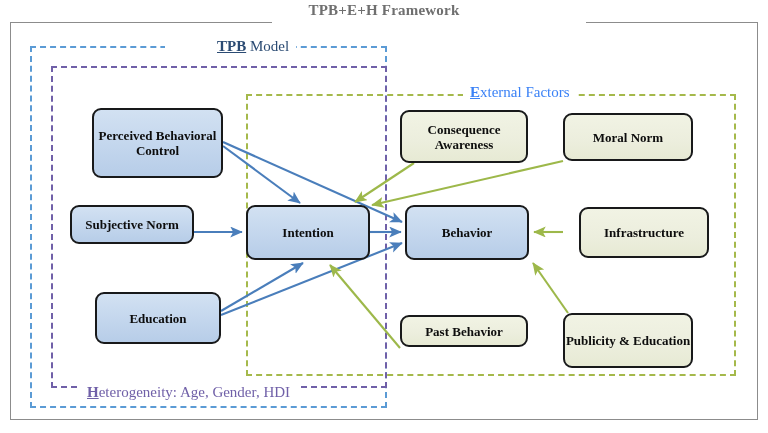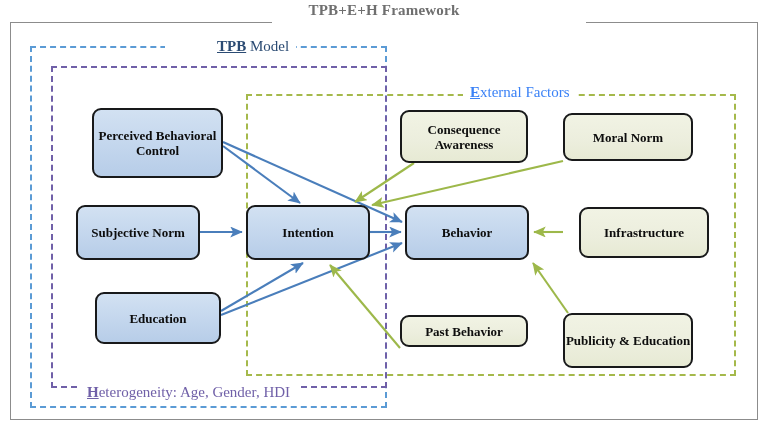--- a/index.html
+++ b/index.html
@@ -46,21 +46,21 @@
     font-family:"Liberation Serif",serif;box-sizing:border-box;
   }
   .node.core{
     background:linear-gradient(to bottom,#d2e1f2 0%,#c3d6ed 55%,#b7cde8 100%);
   }
   .node.ext{
     background:linear-gradient(to bottom,#f1f3e4 0%,#eceedd 60%,#e7ead4 100%);
   }
 
   #n-pbc{left:92px;top:108px;width:131px;height:70px;}
-  #n-sn{left:76px;top:205px;width:124px;height:55px;}
+  #n-sn{left:70px;top:205px;width:124px;height:39px;}
   #n-att{left:95px;top:292px;width:126px;height:52px;}
   #n-int{left:246px;top:205px;width:124px;height:55px;}
   #n-beh{left:405px;top:205px;width:124px;height:55px;}
   #n-ca{left:400px;top:110px;width:128px;height:53px;}
   #n-mn{left:563px;top:113px;width:130px;height:48px;}
   #n-inf{left:579px;top:207px;width:130px;height:51px;}
   #n-pb{left:400px;top:315px;width:128px;height:32px;}
   #n-pe{left:563px;top:313px;width:130px;height:55px;}
 
   #edges{position:absolute;left:0;top:0;width:768px;height:433px;}

